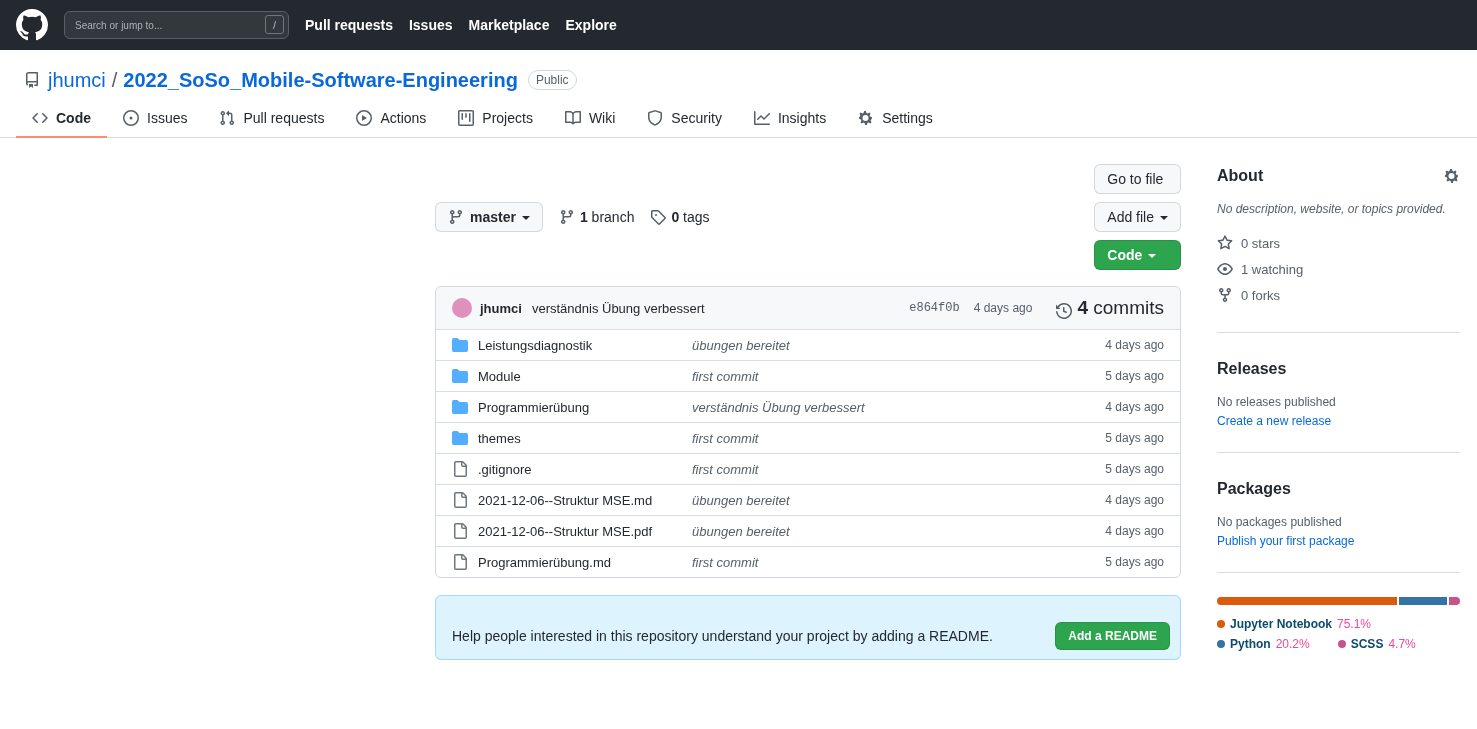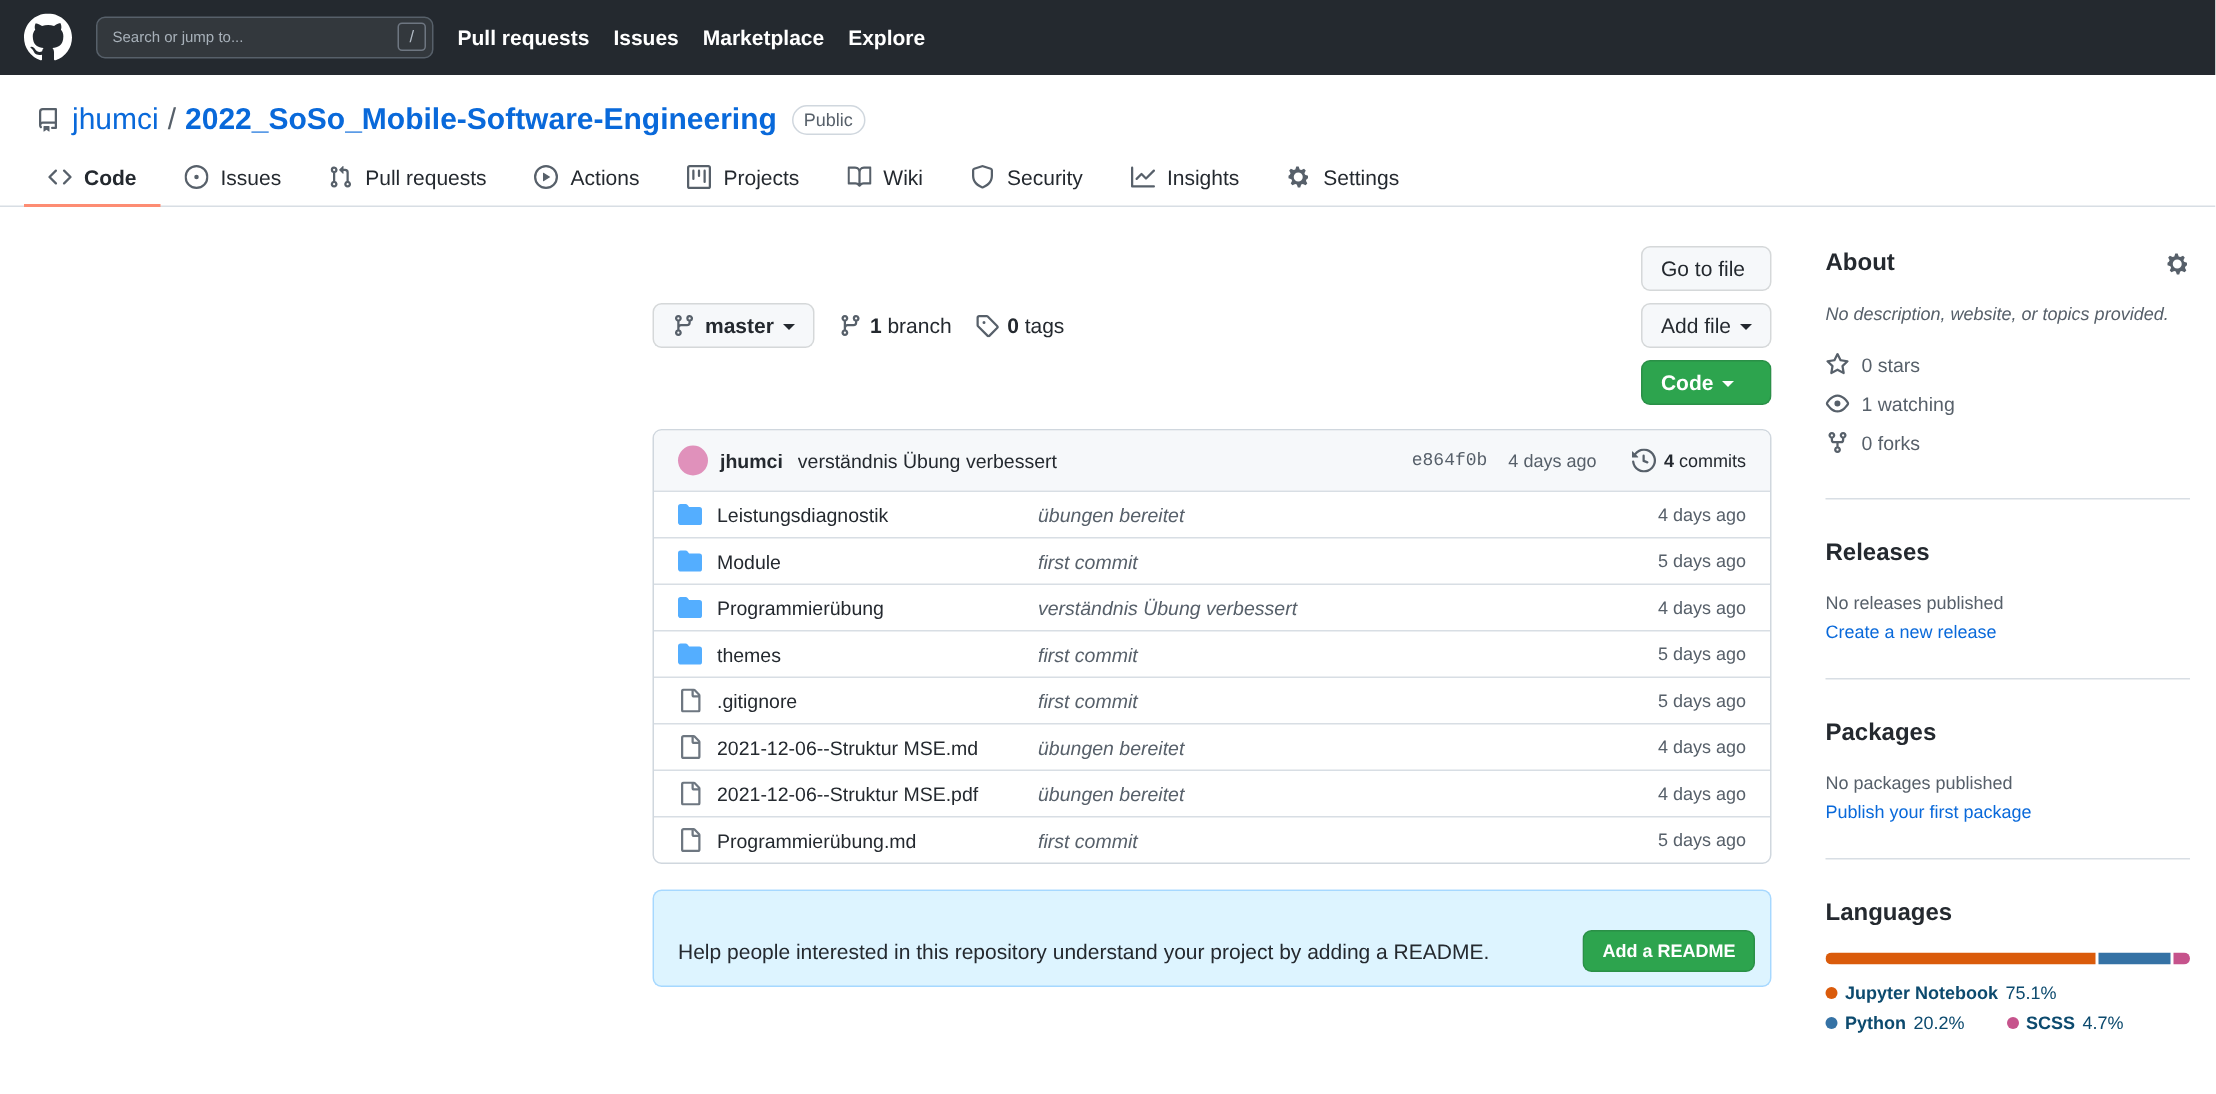--- a/index.html
+++ b/index.html
@@ -71,21 +71,21 @@
   .nav-right { margin-left: auto; display: flex; gap: 8px; flex-direction: column; }
 
   
   .files-box { border: 1px solid #d0d7de; border-radius: 6px; overflow: hidden; }
   .commit-head { background: #f6f8fa; display: flex; align-items: center; padding: 10px 16px; gap: 8px; font-size: 13px; }
   .avatar { width: 20px; height: 20px; border-radius: 50%; background: #e091bb; flex: none; }
   .commit-author { font-weight: 700; color: #24292f; }
   .commit-msg { flex: 1; color: #24292f; margin-left: 2px; white-space: nowrap; overflow: hidden; text-overflow: ellipsis; }
   .commit-sha { font-family: "Liberation Mono", "DejaVu Sans Mono", monospace; font-size: 12px; color: #57606a; }
   .commit-time { font-size: 12px; color: #57606a; margin-left: 6px; }
-  .commit-count { display: flex; align-items: center; gap: 5px; margin-left: 16px; color: #24292f; font-size: 12px; }
+  .commit-count { display: flex; align-items: flex-end; gap: 5px; margin-left: 16px; color: #24292f; font-size: 19px; }
   .commit-count svg { fill: #57606a; }
   .commit-count strong { font-weight: 700; }
   .file-row { display: flex; align-items: center; padding: 0 16px; height: 31px; border-top: 1px solid #d8dee4; font-size: 13px; }
   .row-icon { width: 16px; height: 16px; margin-right: 10px; flex: none; }
   .row-name { width: 214px; flex: none; color: #24292f; white-space: nowrap; overflow: hidden; }
   .row-msg { flex: 1; color: #57606a; white-space: nowrap; overflow: hidden; font-style: italic; }
   .row-date { width: 110px; text-align: right; color: #57606a; font-size: 12px; flex: none; }
 
   
   .readme-notice {
@@ -108,21 +108,21 @@
   .about-stats li { display: flex; align-items: center; gap: 8px; color: #57606a; font-size: 13px; padding: 5px 0; }
   .about-stats svg { fill: #57606a; flex: none; }
   .section-empty { font-size: 12px; color: #57606a; margin: 0 0 3px; }
   .section-link { font-size: 12px; color: #0969da; display: inline-block; }
   .lang-bar { display: flex; gap: 2px; height: 8px; border-radius: 6px; overflow: hidden; margin-bottom: 10px; }
   .lang-seg { height: 8px; }
   .lang-legend { list-style: none; margin: 0; padding: 0; display: flex; flex-wrap: wrap; column-gap: 28px; row-gap: 2px; }
   .lang-legend li { display: flex; align-items: center; gap: 5px; font-size: 12px; padding: 2px 0; }
   .lang-dot { width: 8px; height: 8px; border-radius: 50%; flex: none; }
   .lang-name { font-weight: 700; color: #0c4a6e; }
-  .lang-pct { color: #0c4a6e; }
+  .lang-pct { color: #ec4899; }
 </style>
 </head>
 <body>
 
 <header class="top-header" data-interactable="false">
   <a class="gh-mark" data-interactable="true">
     <svg viewBox="0 0 16 16">
         <path d="M8 0c4.42 0 8 3.58 8 8a8.013 8.013 0 0 1-5.45 7.59c-.4.08-.55-.17-.55-.38 0-.27.01-1.13.01-2.2 0-.75-.25-1.23-.54-1.48 1.78-.2 3.65-.88 3.65-3.95 0-.88-.31-1.59-.82-2.15.08-.2.36-1.02-.08-2.12 0 0-.67-.22-2.2.82-.64-.18-1.32-.27-2-.27-.68 0-1.36.09-2 .27-1.53-1.03-2.2-.82-2.2-.82-.44 1.1-.16 1.92-.08 2.12-.51.56-.82 1.28-.82 2.15 0 3.06 1.86 3.75 3.64 3.95-.23.2-.44.55-.51 1.07-.46.21-1.61.55-2.33-.66-.15-.24-.6-.83-1.23-.82-.67.01-.27.38.01.53.34.19.73.9.82 1.13.16.45.68 1.31 2.69.94 0 .67.01 1.3.01 1.49 0 .21-.15.45-.55.38A7.995 7.995 0 0 1 0 8c0-4.42 3.58-8 8-8Z"></path>
       </svg>
   </a>
@@ -377,23 +377,20 @@
 
     <div class="side-section" data-interactable="false">
       <div class="side-title-row">
         <span class="side-title" data-interactable="false">Packages</span>
       </div>
       <p class="section-empty" data-interactable="false">No packages published</p>
       <a class="section-link" data-interactable="true">Publish your first package</a>
     </div>
 
     <div class="side-section last" data-interactable="false">
-      <div class="side-title-row">
-        <span class="side-title" data-interactable="false">Languages</span>
-      </div>
       <div class="lang-bar" data-interactable="false">
           <span class="lang-seg" data-interactable="false" style="width: 75.1%; background: rgb(218, 91, 11);"></span>
           <span class="lang-seg" data-interactable="false" style="width: 20.2%; background: rgb(53, 114, 165);"></span>
           <span class="lang-seg" data-interactable="false" style="width: 4.7%; background: rgb(198, 83, 140);"></span>
         </div>
       <ul class="lang-legend" data-interactable="false">
         <li data-interactable="true">
           <span class="lang-dot" data-interactable="false" style="background: rgb(218, 91, 11);"></span>
           <span class="lang-name" data-interactable="false">Jupyter Notebook</span>
           <span class="lang-pct" data-interactable="false">75.1%</span>

